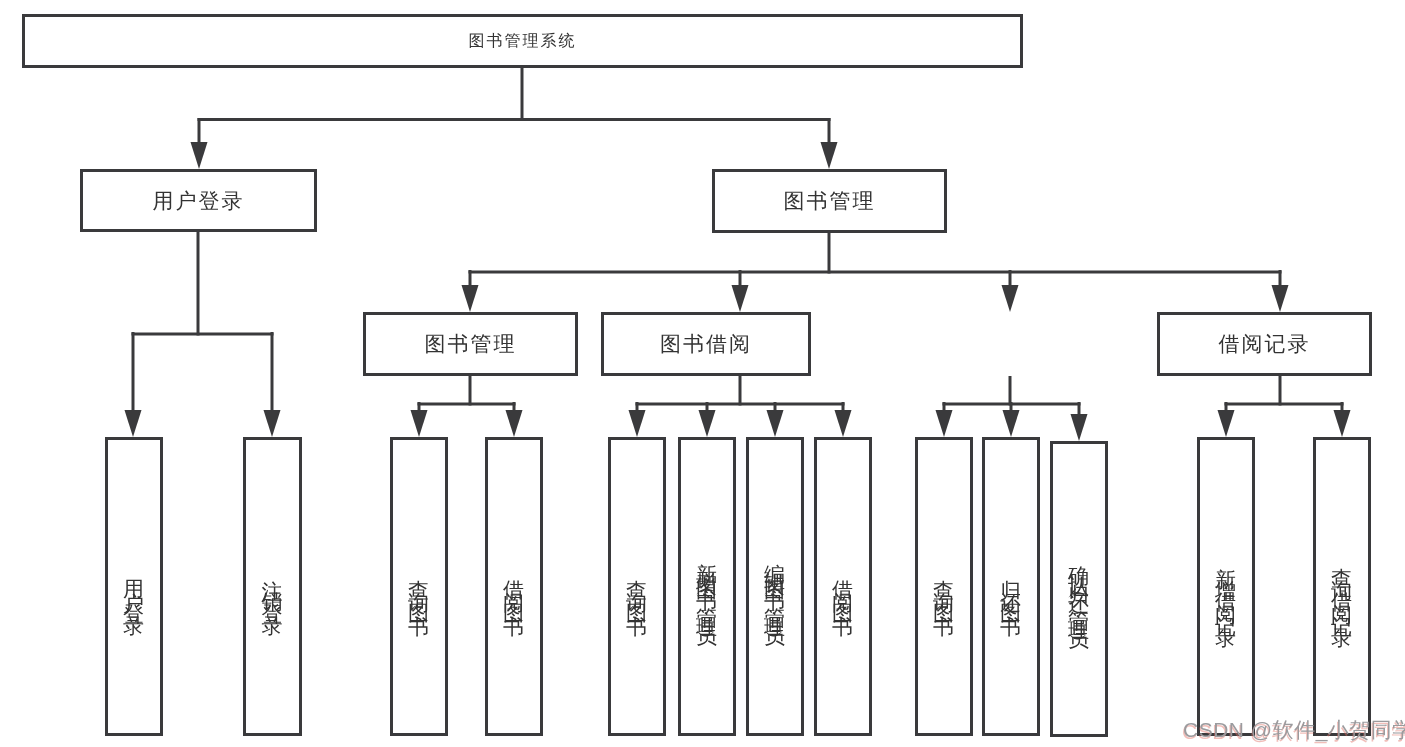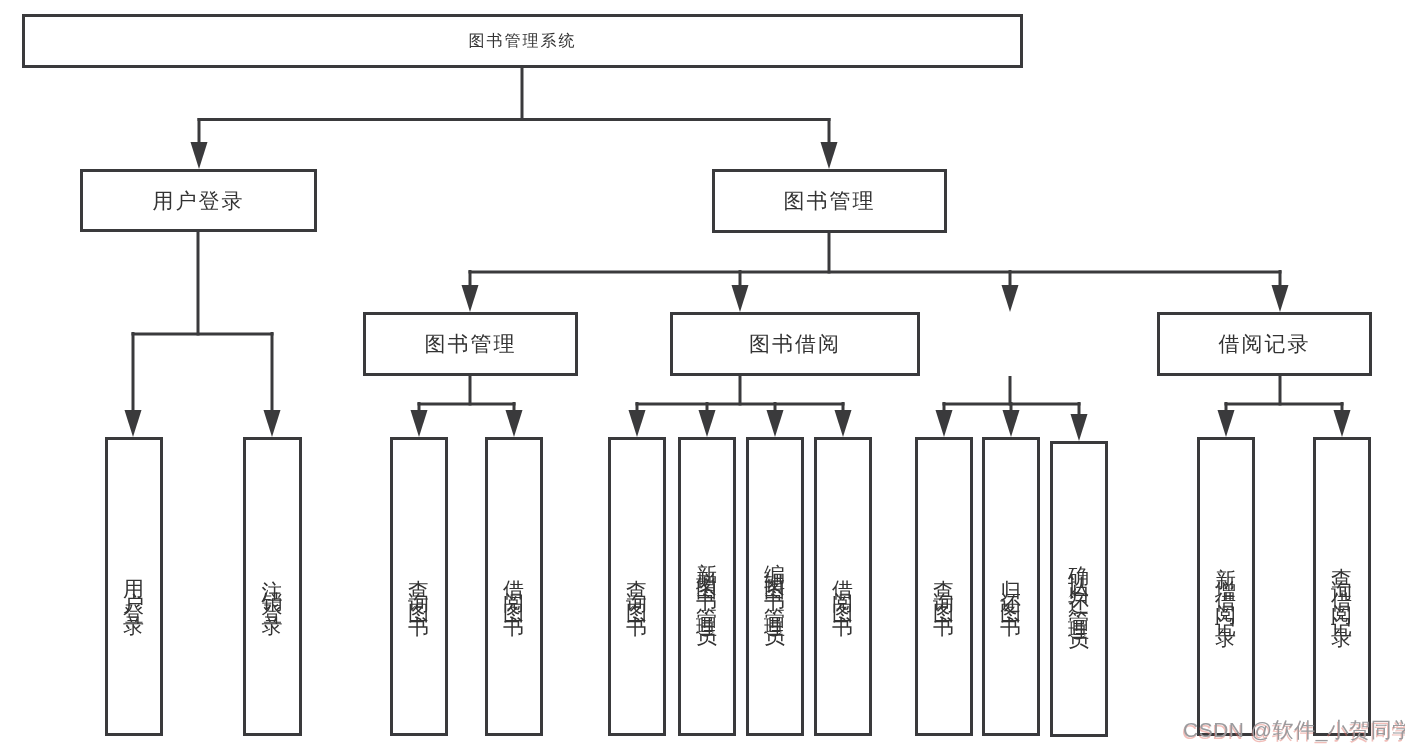--- a/index.html
+++ b/index.html
@@ -89,21 +89,21 @@
       <line x1="1342" y1="402" x2="1342" y2="413" stroke="#3a3a3c" stroke-width="3"></line>
       <polygon points="1333.5,410 1350.5,410 1342,437" fill="#3a3a3c"></polygon>
     </svg>
 
   <div class="node hbox root" style="left:22px;top:14px;width:1001px;height:54px;">图书管理系统</div>
 
   <div class="node hbox" style="left:80px;top:169px;width:237px;height:63px;">用户登录</div>
   <div class="node hbox" style="left:712px;top:169px;width:235px;height:64px;">图书管理</div>
 
   <div class="node hbox" style="left:363px;top:312px;width:215px;height:64px;">图书管理</div>
-  <div class="node hbox" style="left:670px;top:312px;width:250px;height:64px;">图书借阅</div>
+  <div class="node hbox" style="left:601px;top:312px;width:210px;height:64px;">图书借阅</div>
   <div class="node hbox" style="left:1157px;top:312px;width:215px;height:64px;">借阅记录</div>
 
   <div class="node vbox" style="left:105px;top:437px;width:58px;height:299px;">用户登录</div>
   <div class="node vbox" style="left:243px;top:437px;width:59px;height:299px;">注销登录</div>
 
   <div class="node vbox" style="left:390px;top:437px;width:58px;height:299px;">查询图书</div>
   <div class="node vbox" style="left:485px;top:437px;width:58px;height:299px;">借阅图书</div>
 
   <div class="node vbox" style="left:608px;top:437px;width:58px;height:299px;">查询图书</div>
   <div class="node vbox long" style="left:678px;top:437px;width:58px;height:299px;">新增图书（管理员）</div>

